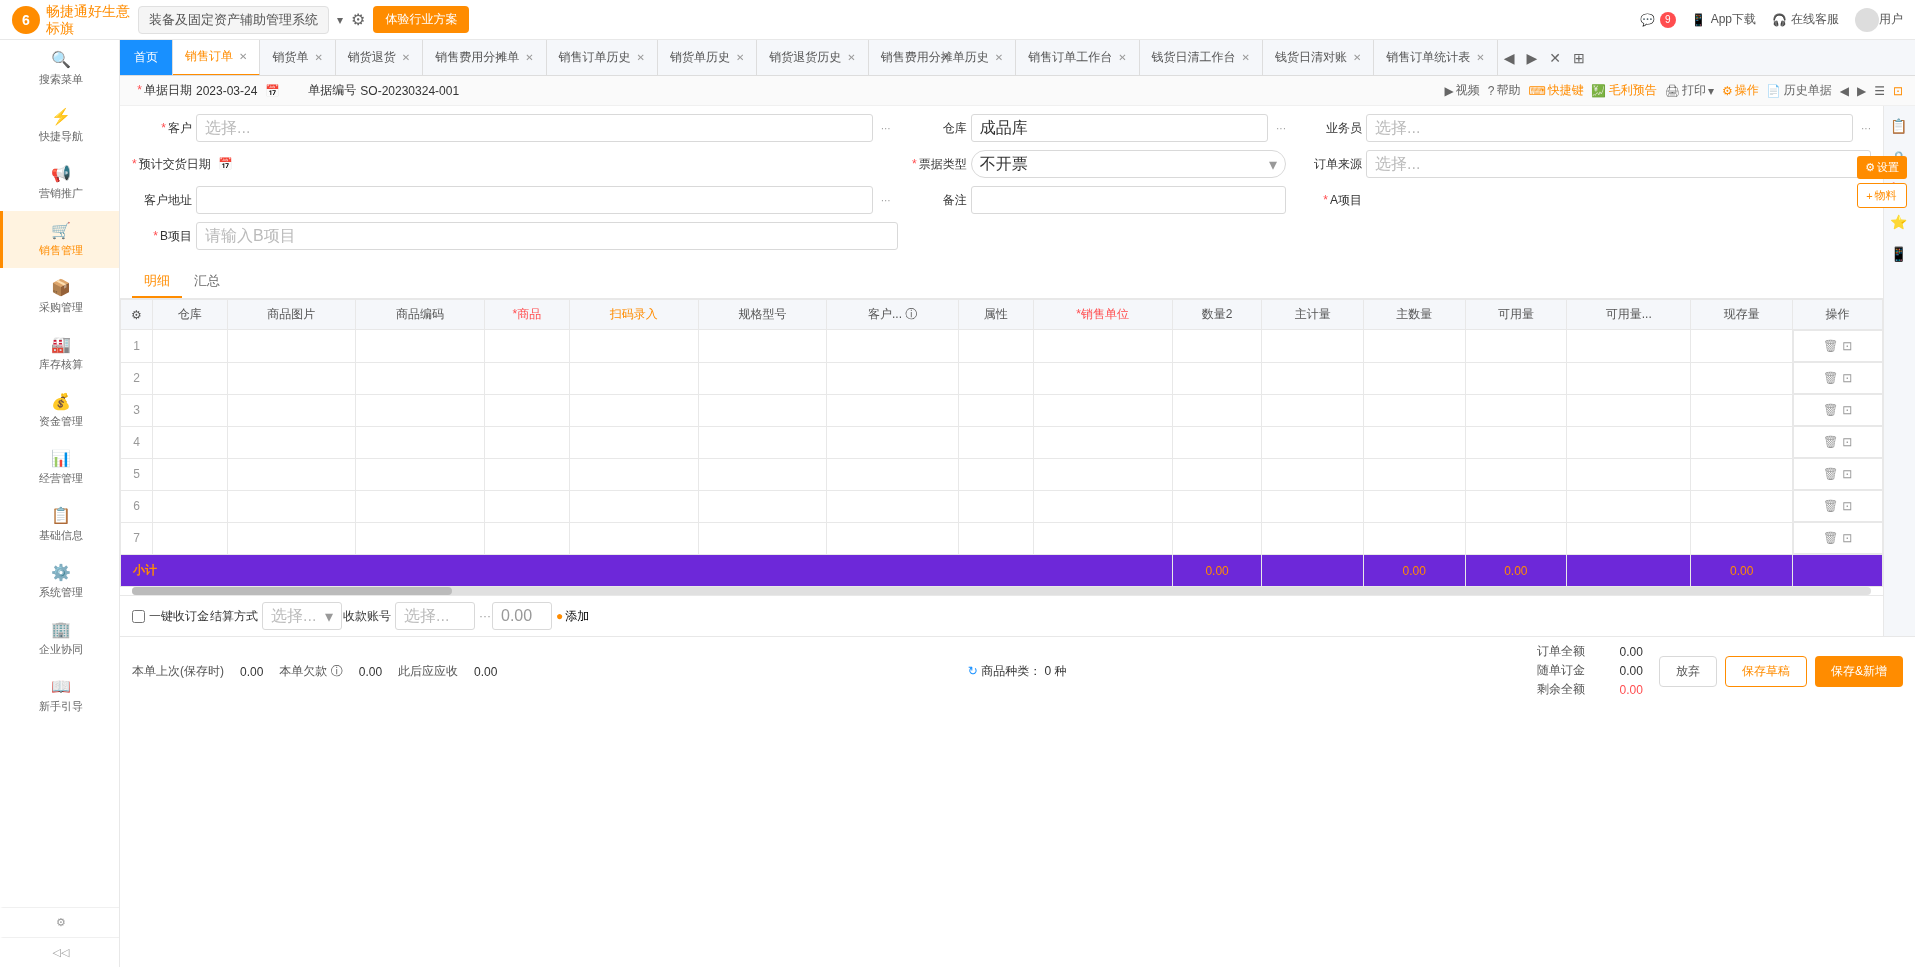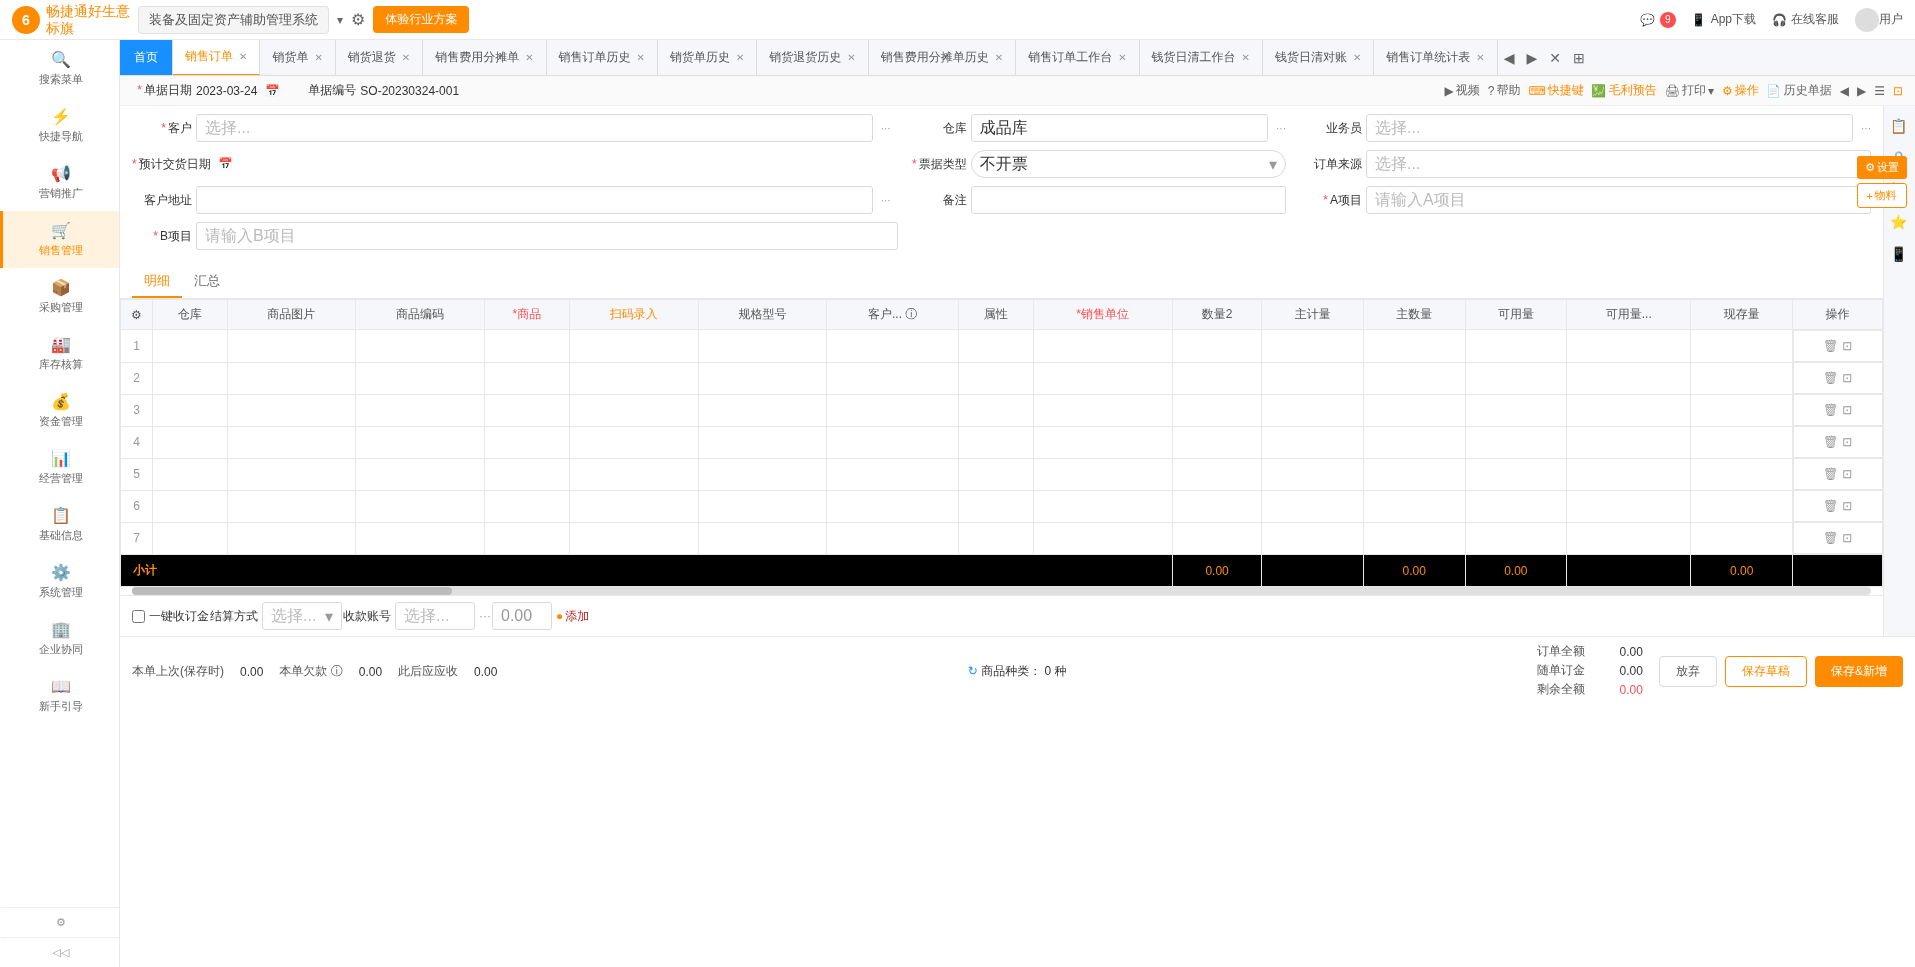--- a/index.html
+++ b/index.html
@@ -72,21 +72,21 @@
     .detail-tabs { display: flex; border-bottom: 1px solid #e8e8e8; padding: 0 12px; }
     .detail-tab { padding: 6px 12px; cursor: pointer; color: #666; font-size: 13px; border-bottom: 2px solid transparent; }
     .detail-tab.active { color: #ff8c00; border-bottom-color: #ff8c00; }
 
     
     .data-table-wrap { overflow-x: auto; }
     .data-table { width: 100%; border-collapse: collapse; font-size: 12px; }
     .data-table th { background: #f5f7fa; border: 1px solid #e8e8e8; padding: 6px 4px; text-align: center; color: #555; white-space: nowrap; font-weight: normal; position: sticky; top: 0; }
     .data-table td { border: 1px solid #e8e8e8; padding: 4px; height: 32px; text-align: center; }
     .row-num { color: #999; }
-    .subtotal-row td { background: #000000; font-weight: 500; color: #ff8c00; }
+    .subtotal-row td { background: #6d28d9; font-weight: 500; color: #ff8c00; }
     .subtotal-label { color: #ff8c00; font-weight: bold; }
     .subtotal-value { color: #ff8c00; }
 
     
     .bottom-bar { background: #fff; border-top: 1px solid #e8e8e8; padding: 6px 12px; display: flex; align-items: center; justify-content: space-between; }
     .bottom-left { display: flex; align-items: center; gap: 16px; font-size: 12px; color: #555; }
     .bottom-center { display: flex; align-items: flex-start; gap: 8px; font-size: 12px; }
     .bottom-right { display: flex; align-items: center; gap: 16px; }
     .order-summary { font-size: 12px; color: #555; text-align: right; }
     .order-summary-row { display: flex; justify-content: flex-end; align-items: center; gap: 8px; margin-bottom: 2px; }
@@ -379,23 +379,20 @@
                 <span class="field-label">客户地址</span>
                 <div class="field-input" style="flex:1;"></div>
                 <span class="field-dots">···</span>
               </div>
               <div class="field-group" style="flex:1;">
                 <span class="field-label">备注</span>
                 <div class="field-input" style="flex:1;"></div>
               </div>
               <div class="field-group" style="flex:1.5;">
                 <span class="field-label field-required">A项目</span>
-                <div class="field-input" style="flex:1;">
-                  <span style="color:#bbb;">请输入A项目</span>
-                </div>
               </div>
             </div>
 
             <div class="form-row">
               <div class="field-group" style="flex:2;">
                 <span class="field-label field-required">B项目</span>
                 <div class="field-input" style="flex:1;">
                   <span style="color:#bbb;">请输入B项目</span>
                 </div>
               </div>
@@ -638,21 +635,21 @@
                 <span style="color:#bbb;">选择...</span>
               </div>
               <span style="color:#999;cursor:pointer;">···</span>
             </div>
             <div style="display:flex;align-items:center;gap:4px;">
               <div class="field-input" style="min-width:60px;text-align:right;">
                 <span>0.00</span>
               </div>
               <div class="add-btn">
                 <span style="color:#ff8c00;">●</span>
-                <span style="color:#b91c1c;">添加</span>
+                <span style="color:#000000;">添加</span>
               </div>
             </div>
           </div>
 
         </div>
 
         <div class="right-panel">
           <div class="right-panel-icon active">📋</div>
           <div class="right-panel-icon">🔒</div>
           <div class="right-panel-icon">✏️</div>

